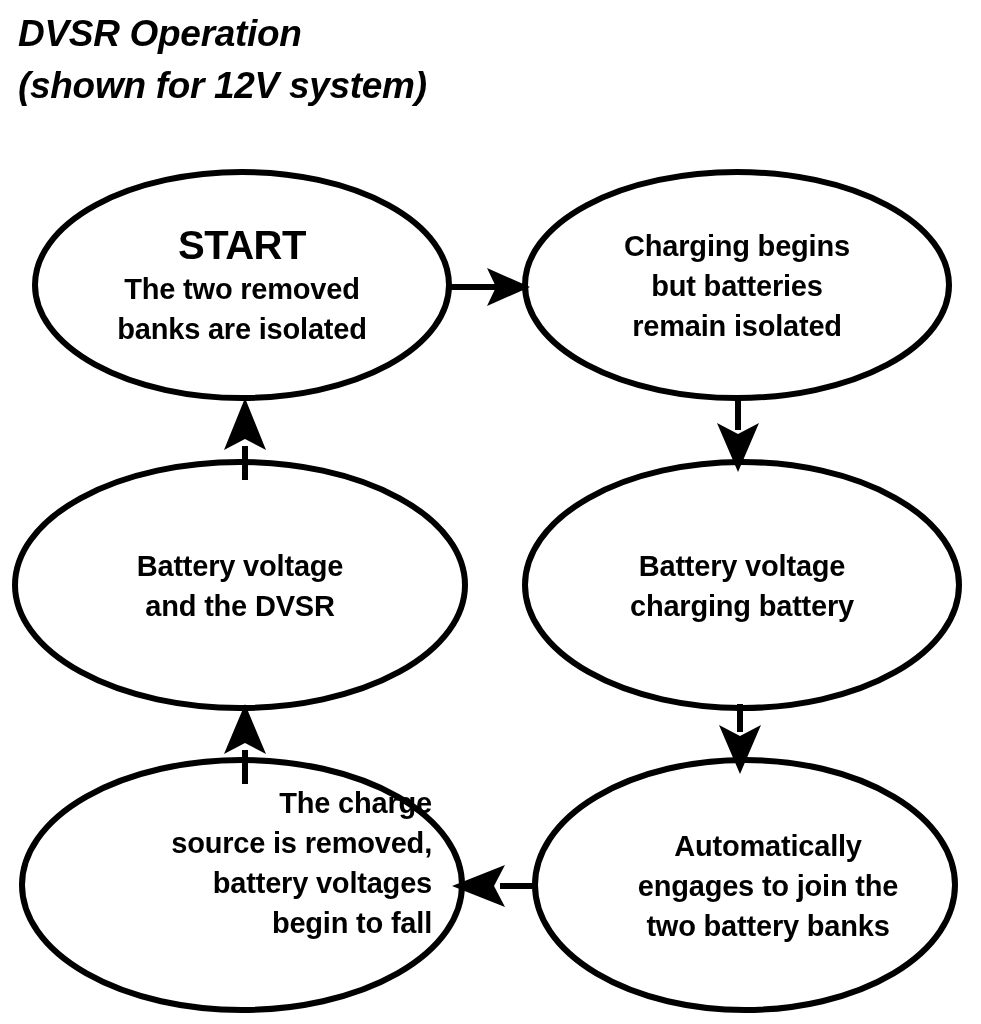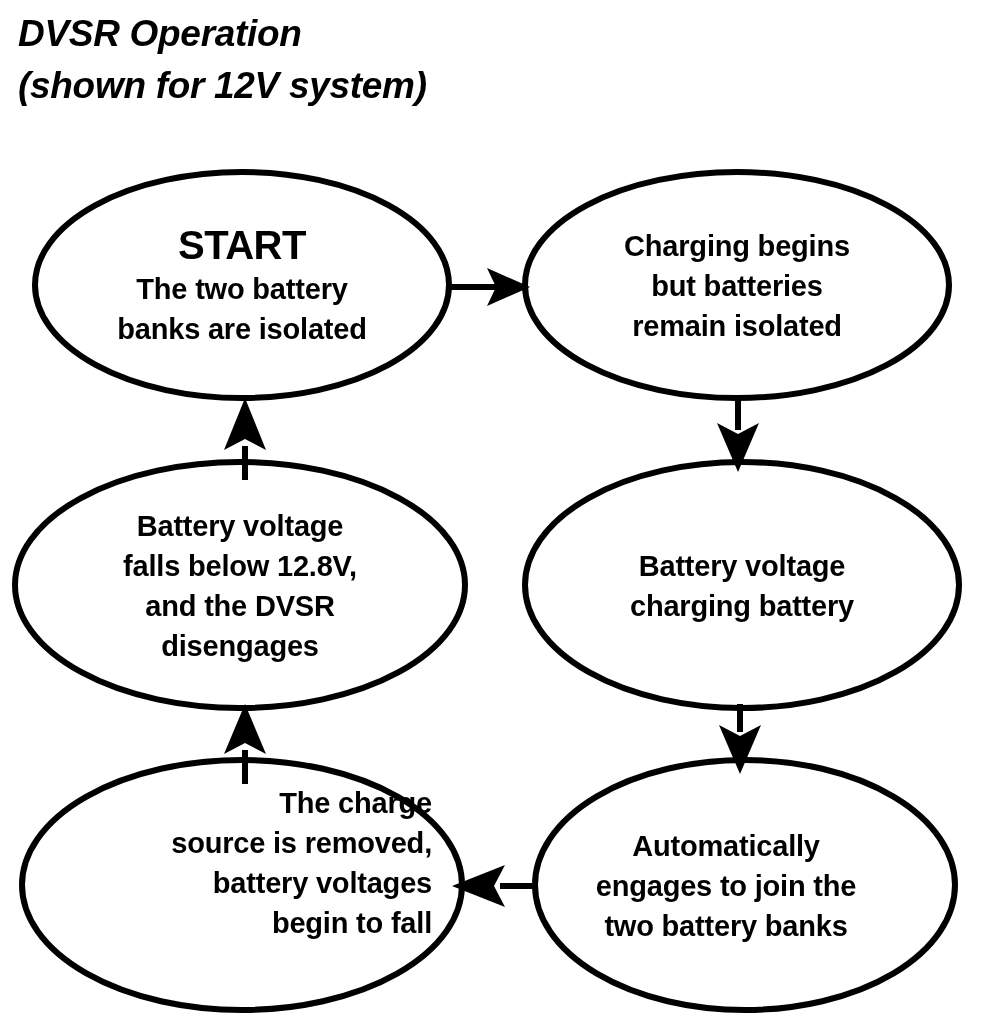--- a/index.html
+++ b/index.html
@@ -139,48 +139,46 @@
     </g>
 
     <g>
       <line class="connector-line" x1="245" y1="480" x2="245" y2="446"></line>
       <path class="arrow-head" d="M245,398 L224,450 L245,439 L266,450 Z"></path>
     </g>
   </svg>
 
   <div class="node-text" style="left:62px; top:195px; width:360px; height:180px;">
     <div class="node-heading">START</div>
-    <div class="node-line">The two battery</div>
+    <div class="node-line">The two removed</div>
     <div class="node-line">banks are isolated</div>
   </div>
 
   <div class="node-text" style="left:557px; top:225px; width:360px; height:122px;">
     <div class="node-line">Charging begins</div>
     <div class="node-line">but batteries</div>
     <div class="node-line">remain isolated</div>
   </div>
 
   <div class="node-text" style="left:562px; top:525px; width:360px; height:122px;">
     <div class="node-line">Battery voltage</div>
     <div class="node-line">charging battery</div>
   </div>
 
-  <div class="node-text" style="left:536px; top:805px; width:380px; height:162px;">
+  <div class="node-text" style="left:578px; top:805px; width:380px; height:162px;">
     <div class="node-line">Automatically</div>
     <div class="node-line">engages to join the</div>
     <div class="node-line">two battery banks</div>
   </div>
 
   <div class="node-text" style="left:52px; top:782px; width:380px; height:162px;align-items:flex-end;">
     <div class="node-line">The charge</div>
     <div class="node-line">source is removed,</div>
     <div class="node-line">battery voltages</div>
     <div class="node-line">begin to fall</div>
   </div>
 
   <div class="node-text" style="left:50px; top:505px; width:380px; height:162px;">
     <div class="node-line">Battery voltage</div>
-    <div class="node-line">falls below 12.8V,</div>
     <div class="node-line">and the DVSR</div>
-    <div class="node-line">disengages</div>
   </div>
 
 </div>
 
 </body></html>

